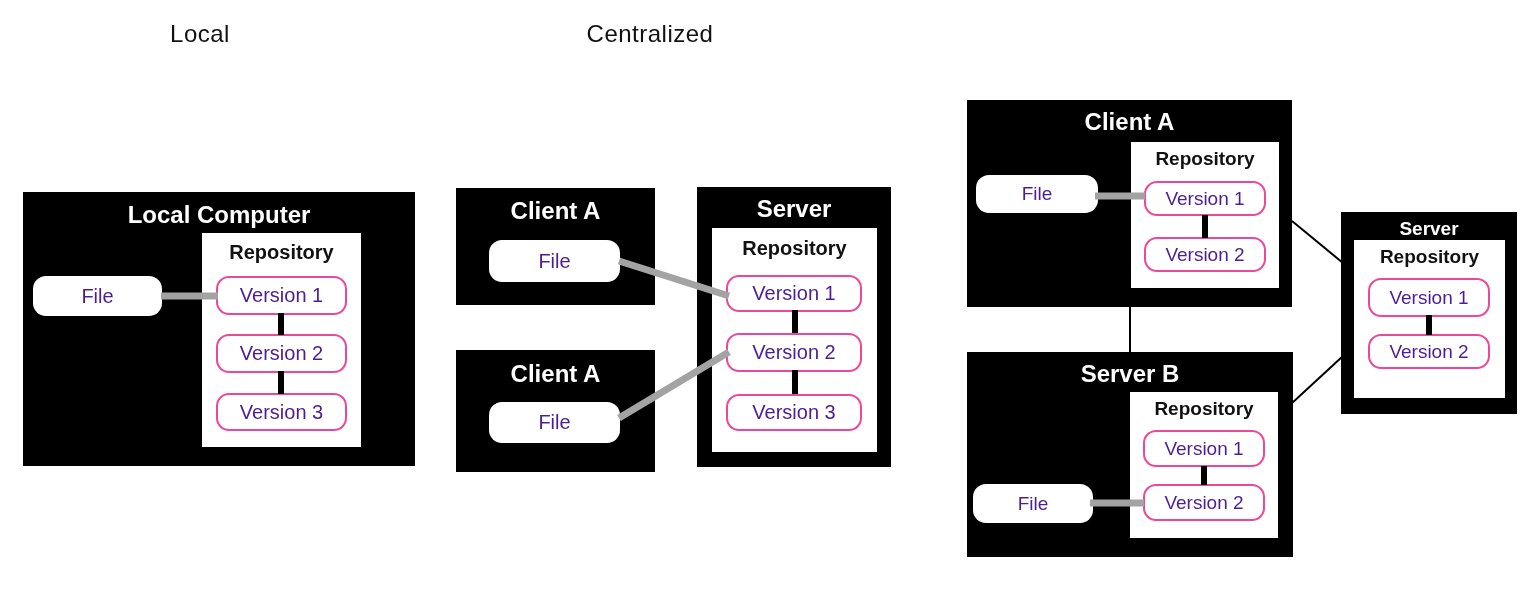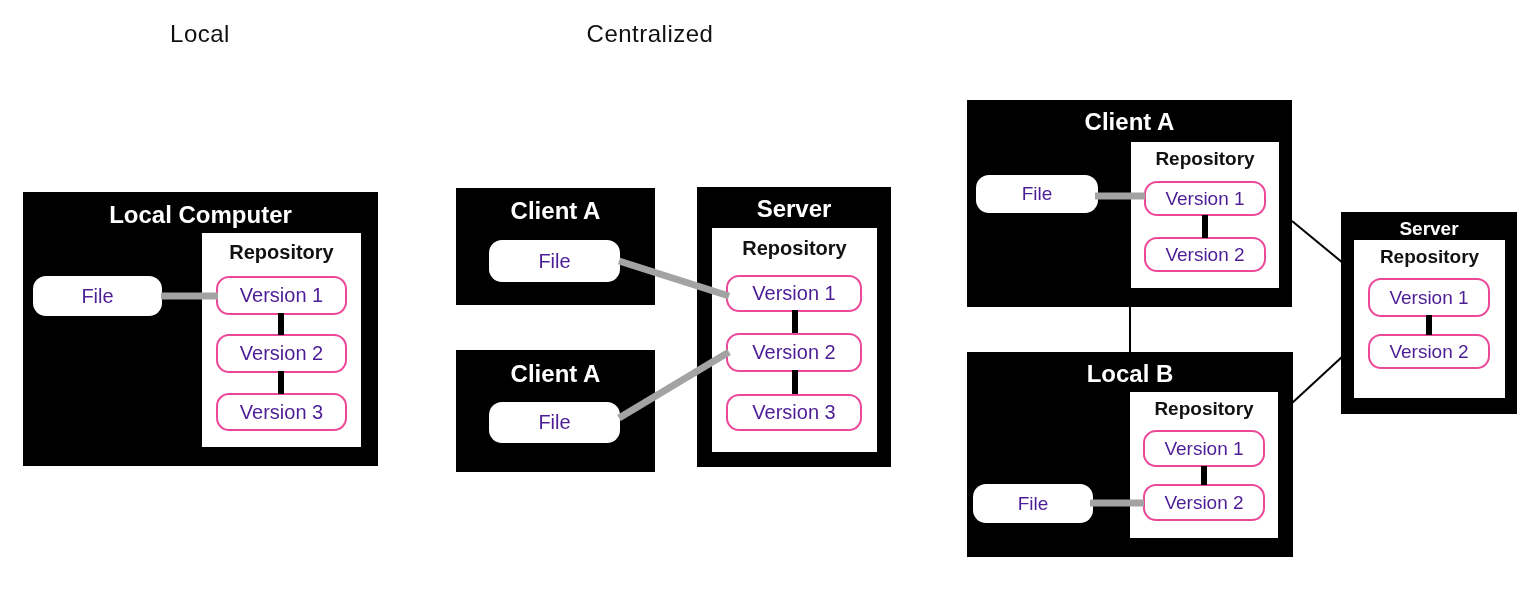--- a/index.html
+++ b/index.html
@@ -71,21 +71,21 @@
   }
 </style>
 </head>
 <body>
 
 <div id="stage">
 
   <div class="title" style="left:200px; top:20px;">Local</div>
   <div class="title" style="left:650px; top:20px;">Centralized</div>
 
-  <div class="box" style="left:23px; top:192px; width:355px; height:274px;">
+  <div class="box" style="left:23px; top:192px; width:392px; height:274px;">
     <div class="box-label" style="top:9px;">Local Computer</div>
     <div class="panel" style="left:179px; top:41px; width:159px; height:214px;">
       <div class="panel-label" style="top:8px;">Repository</div>
       <div class="pill version" style="left:14px; top:43px; width:131px; height:39px;">Version 1</div>
       <div class="pill version" style="left:14px; top:101px; width:131px; height:39px;">Version 2</div>
       <div class="pill version" style="left:14px; top:160px; width:131px; height:38px;">Version 3</div>
     </div>
     <div class="pill" style="left:10px; top:84px; width:129px; height:40px;">File</div>
   </div>
 
@@ -113,21 +113,21 @@
     <div class="box-label" style="top:8px;">Client A</div>
     <div class="panel" style="left:164px; top:42px; width:148px; height:146px;">
       <div class="panel-label" style="top:6px; font-size:19px;">Repository</div>
       <div class="pill version" style="left:13px; top:39px; width:122px; height:35px; font-size:19px;">Version 1</div>
       <div class="pill version" style="left:13px; top:95px; width:122px; height:35px; font-size:19px;">Version 2</div>
     </div>
     <div class="pill" style="left:9px; top:75px; width:122px; height:38px; font-size:19px;">File</div>
   </div>
 
   <div class="box" style="left:967px; top:352px; width:326px; height:205px;">
-    <div class="box-label" style="top:8px;">Local B</div>
+    <div class="box-label" style="top:8px;">Server B</div>
     <div class="panel" style="left:163px; top:40px; width:148px; height:146px;">
       <div class="panel-label" style="top:6px; font-size:19px;">Repository</div>
       <div class="pill version" style="left:13px; top:38px; width:122px; height:37px; font-size:19px;">Version 1</div>
       <div class="pill version" style="left:13px; top:92px; width:122px; height:37px; font-size:19px;">Version 2</div>
     </div>
     <div class="pill" style="left:6px; top:132px; width:120px; height:39px; font-size:19px;">File</div>
   </div>
 
   <div class="box" style="left:1341px; top:212px; width:176px; height:202px;">
     <div class="box-label" style="top:6px; font-size:19px;">Server</div>

